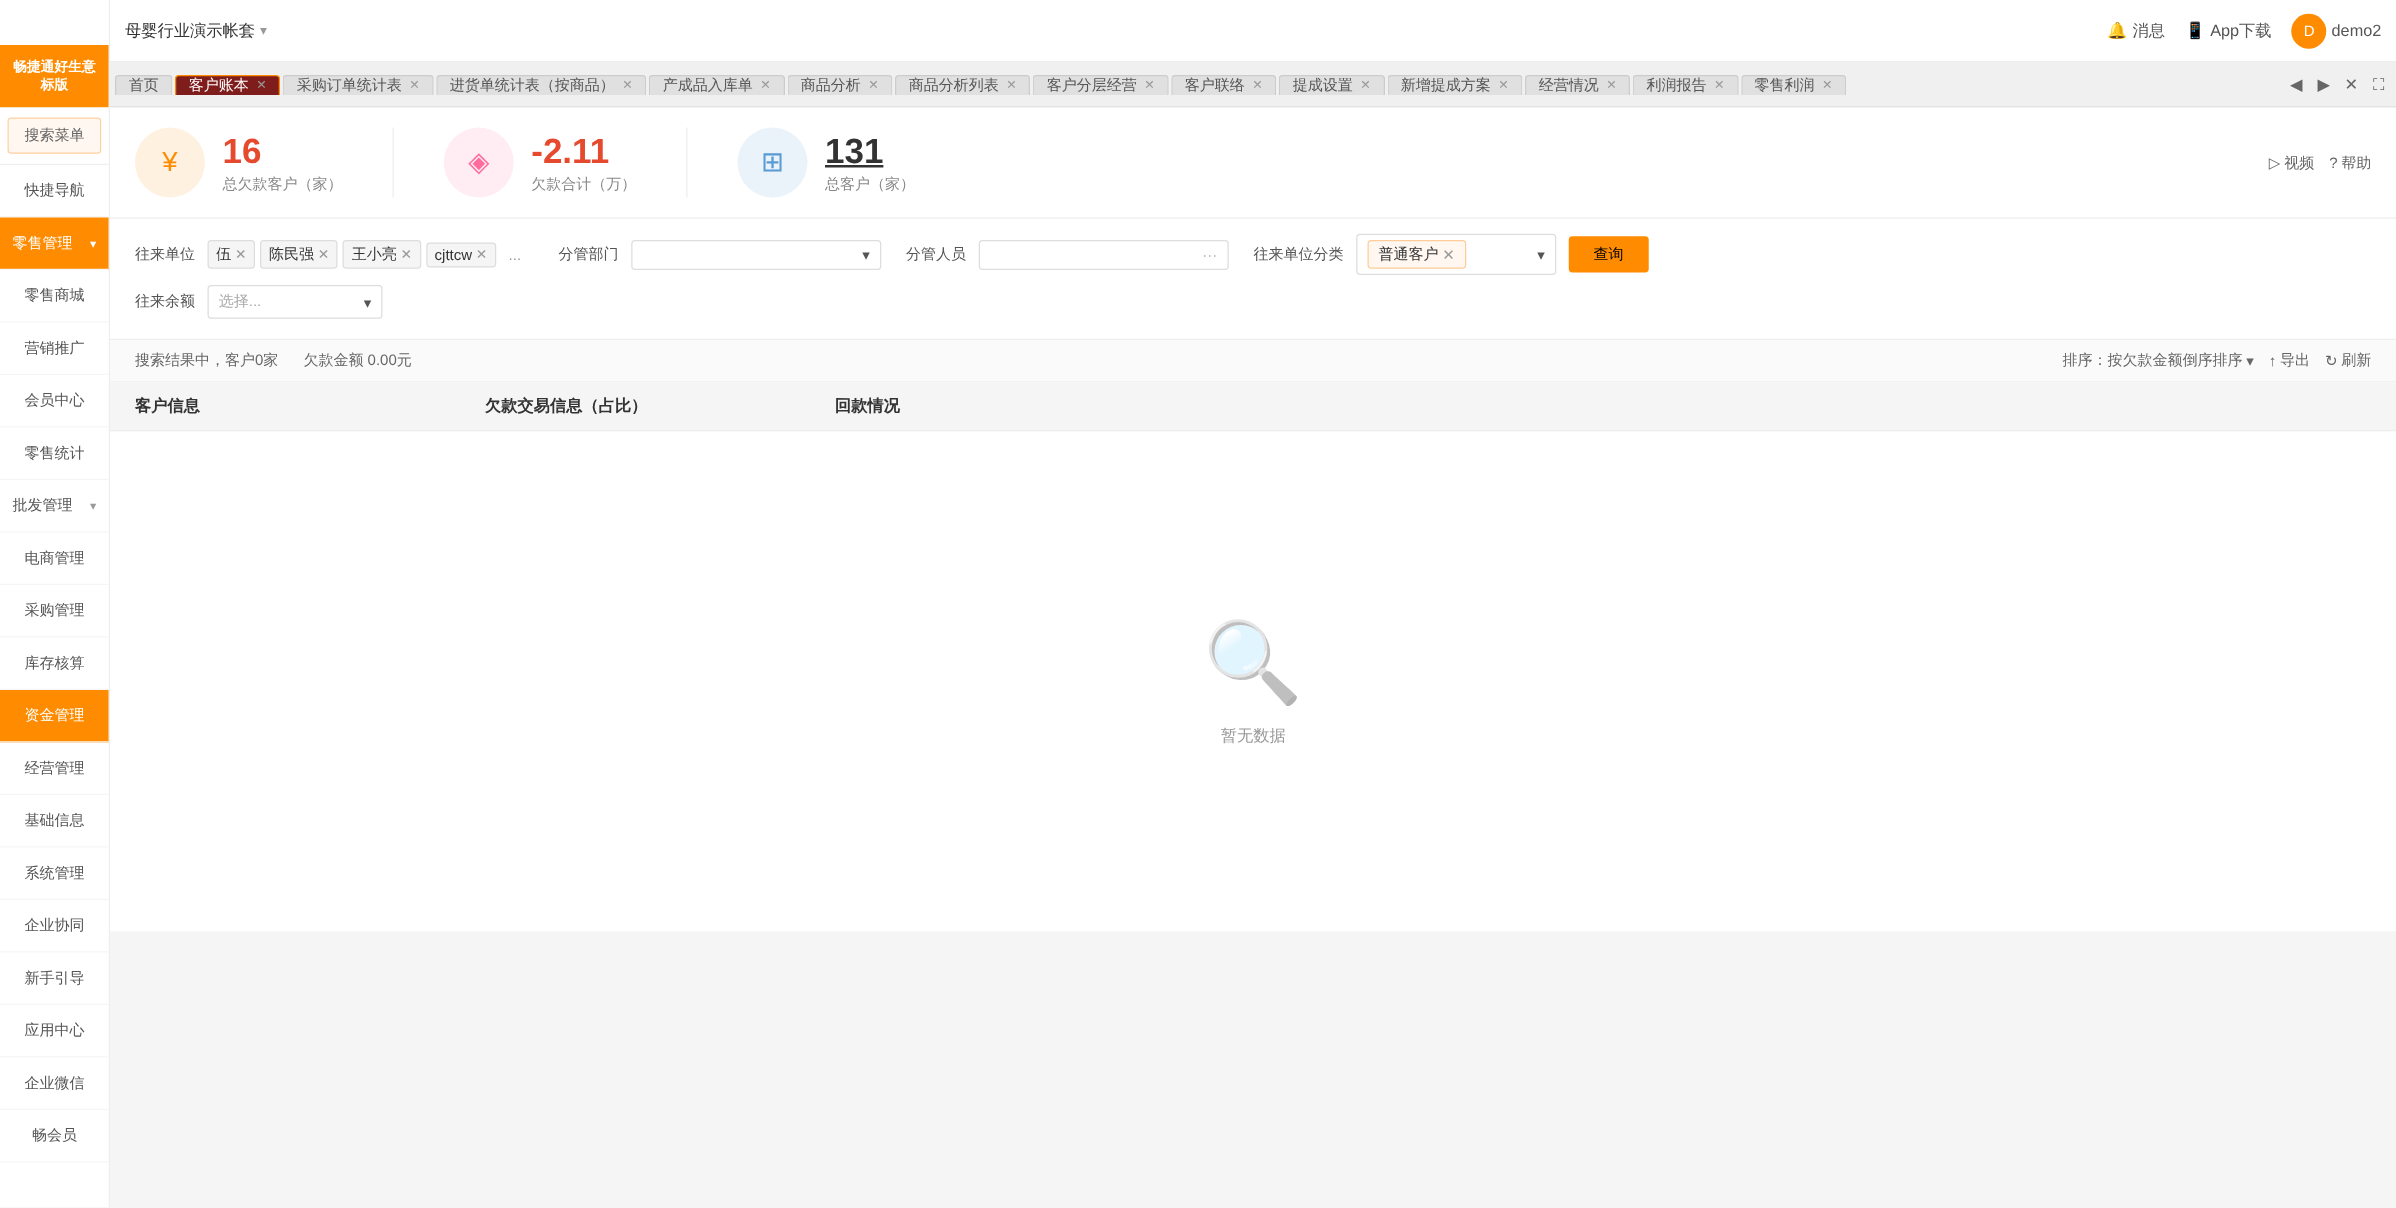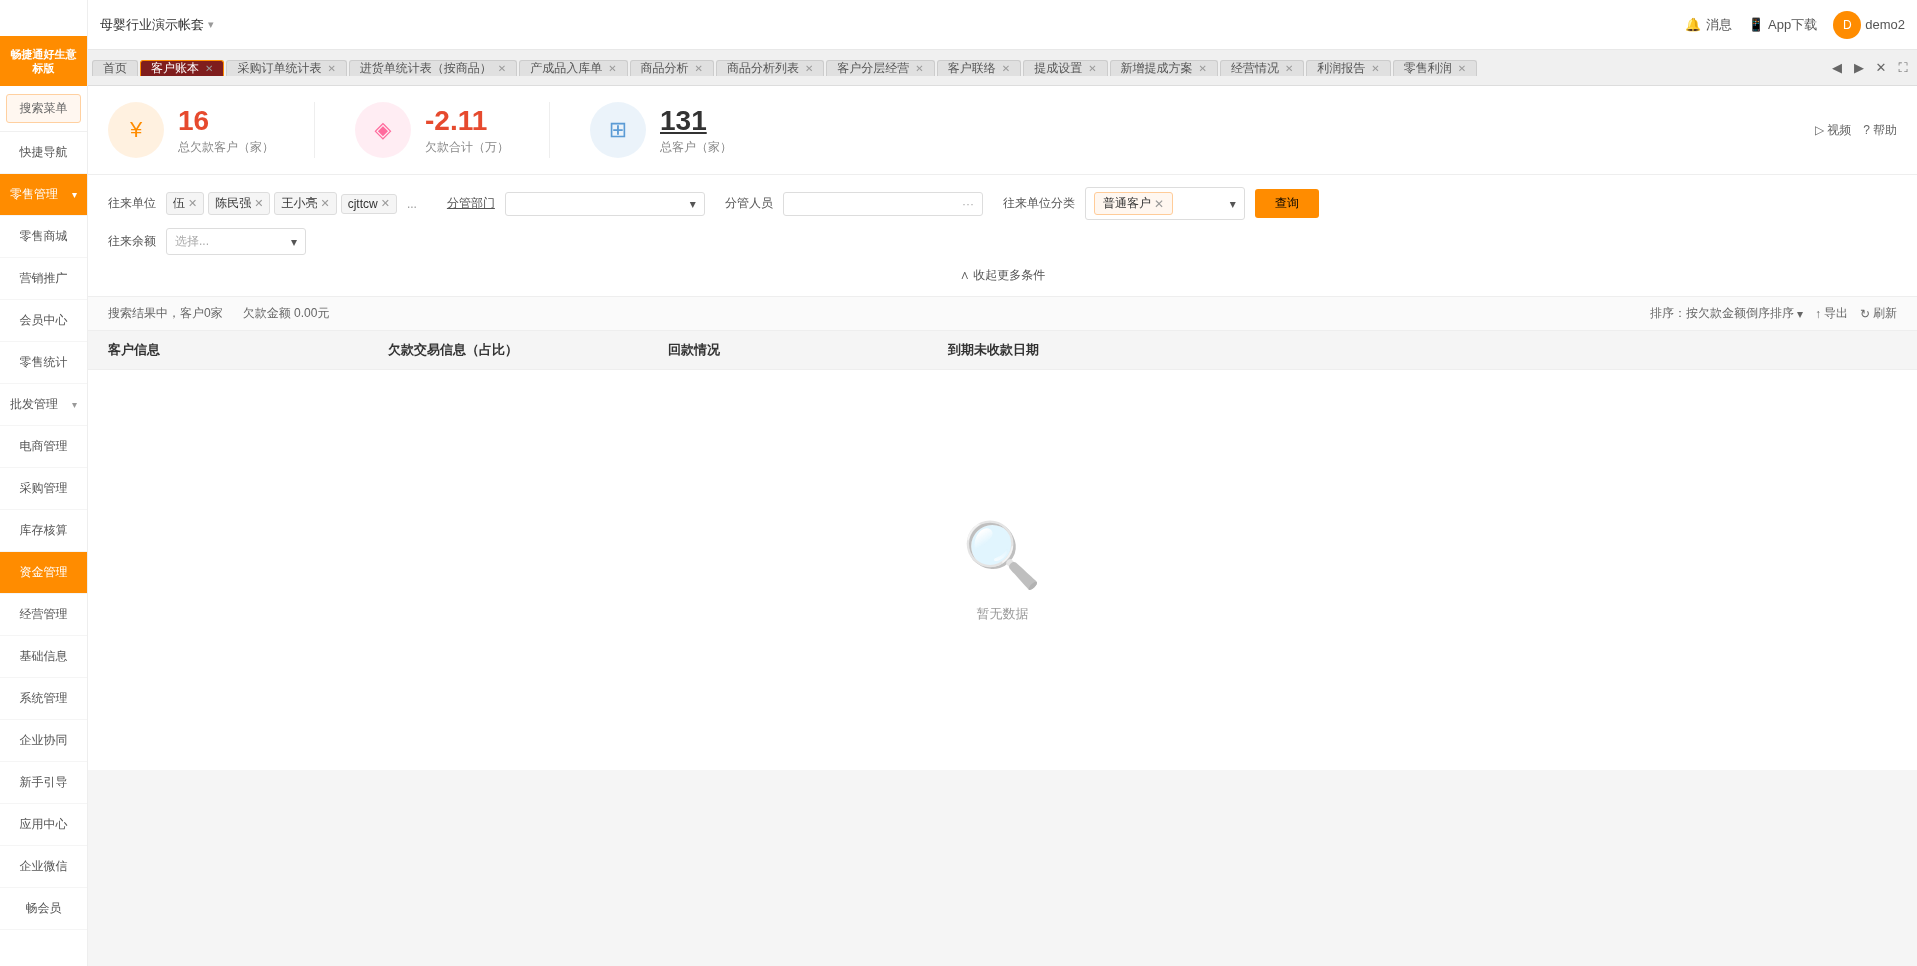--- a/index.html
+++ b/index.html
@@ -403,21 +403,21 @@
               <span>王小亮</span>
     <span class="filter-tag-close">✕</span>
             </span>
             <span class="filter-tag">
               <span>cjttcw</span>
     <span class="filter-tag-close">✕</span>
             </span>
           </div>
         <span class="filter-more">...</span>
 
-        <span class="filter-label" style="margin-left:20px;text-decoration:underline;">分管部门</span>
+        <span class="filter-label" style="margin-left:20px;">分管部门</span>
         <div class="filter-select filter-select-wide">
           <span></span>
           <span>▾</span>
         </div>
 
         <span class="filter-label" style="margin-left:10px;">分管人员</span>
         <div class="filter-select filter-select-wide">
           <span></span>
           <span style="color:#aaa;">···</span>
         </div>
@@ -435,23 +435,20 @@
       </div>
 
       <div class="filter-row">
         <span class="filter-label">往来余额</span>
         <div class="filter-select" style="min-width:140px;">
           <span style="color:#aaa;">选择...</span>
           <span>▾</span>
         </div>
       </div>
 
-      <div class="collapse-btn">
-        <span>∧ 收起更多条件</span>
-      </div>
     </div>
 
     <div class="result-info">
       <div>
         <span>搜索结果中，客户0家</span>
         &nbsp;&nbsp;&nbsp;&nbsp;
         <span>欠款金额 0.00元</span>
       </div>
       <div class="result-actions">
         <span style="display:flex;align-items:center;gap:3px;">
@@ -467,21 +464,20 @@
           <span>刷新</span>
         </span>
       </div>
     </div>
 
     <div class="table-container">
       <div class="table-header" id="table-header-container">
           <div>客户信息</div>
           <div>欠款交易信息（占比）</div>
           <div>回款情况</div>
-          <div>到期未收款日期</div>
         </div>
       <div class="table-body">
         <div class="empty-state">
           <div class="empty-icon">🔍</div>
           <div class="empty-text">暂无数据</div>
         </div>
       </div>
     </div>
 
   </div>

